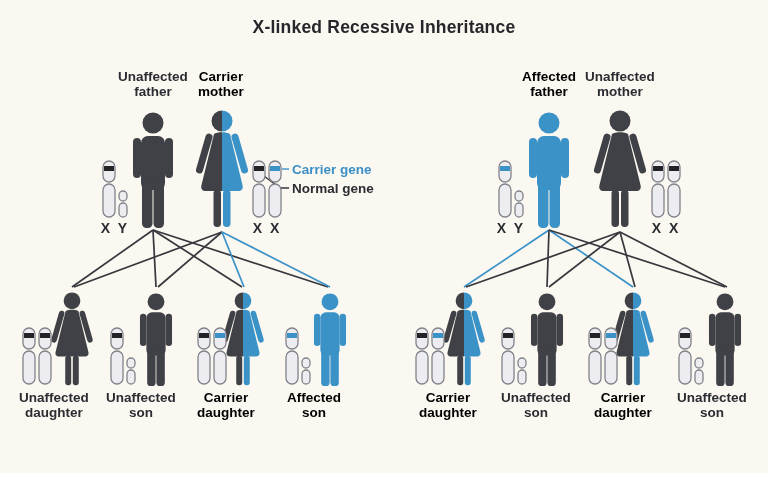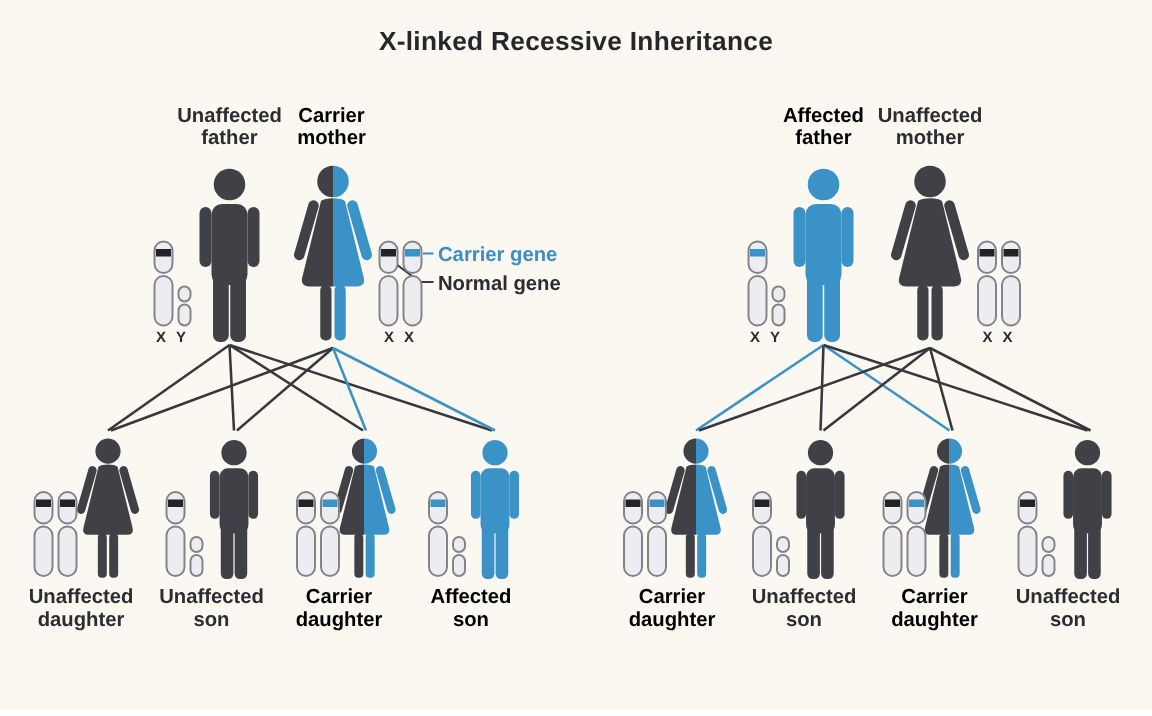--- a/index.html
+++ b/index.html
@@ -4,21 +4,21 @@
 <style>
   html,body{margin:0;padding:0;}
   body{font-family:"Liberation Sans", sans-serif; background:#ffffff;}
   .canvas{position:relative; width:768px; height:477px; background:#faf8f1; overflow:hidden;}
   .title{position:absolute; left:0; right:0; top:17px; text-align:center;
          font-size:17.5px; font-weight:bold; color:#26262b; letter-spacing:.2px;}
   .plabel{position:absolute; width:100px; text-align:center;
           font-size:13.5px; font-weight:bold; color:#2c2c33; line-height:1.12;}
   .plabel.blue{color:#000000;}
   .xlabel{position:absolute; width:44px; text-align:center;
-          font-size:10px; font-weight:bold; color:#2c2c33; letter-spacing:2px;}
+          font-size:14px; font-weight:bold; color:#2c2c33; letter-spacing:2px;}
   .legend-label{position:absolute; font-size:13.5px; font-weight:bold; line-height:1;}
   .legend-label.blue{color:#3b8fc6;}
   .legend-label.dark{color:#2c2c33;}
   svg.fig, svg.chrom-group, svg#lines-layer{position:absolute; display:block;}
   .f-dark{color:#3f4146;}
   .f-blue{color:#3b92c7;}
   .chrom{fill:#ededf1; stroke:#82828b; stroke-width:1.3;}
   .band-n{fill:#232327;}
   .band-m{fill:#3b92c7;}
   .bottom-strip{position:absolute; left:0; right:0; bottom:0; height:4px; background:#ffffff;}

